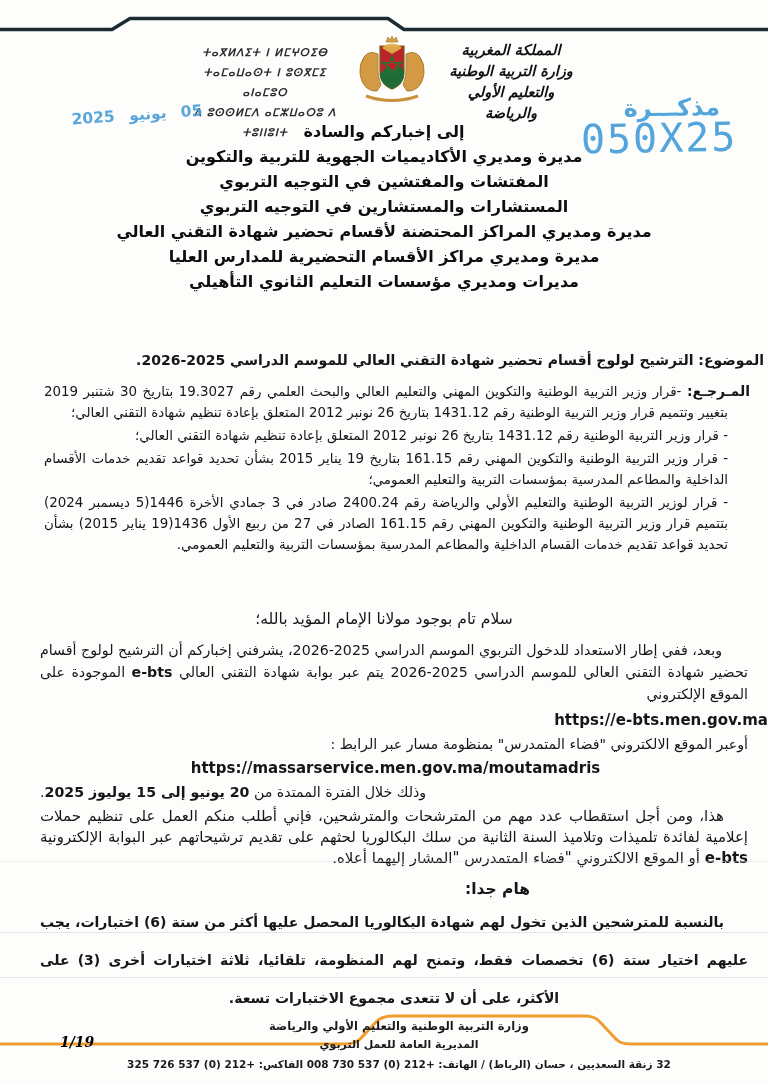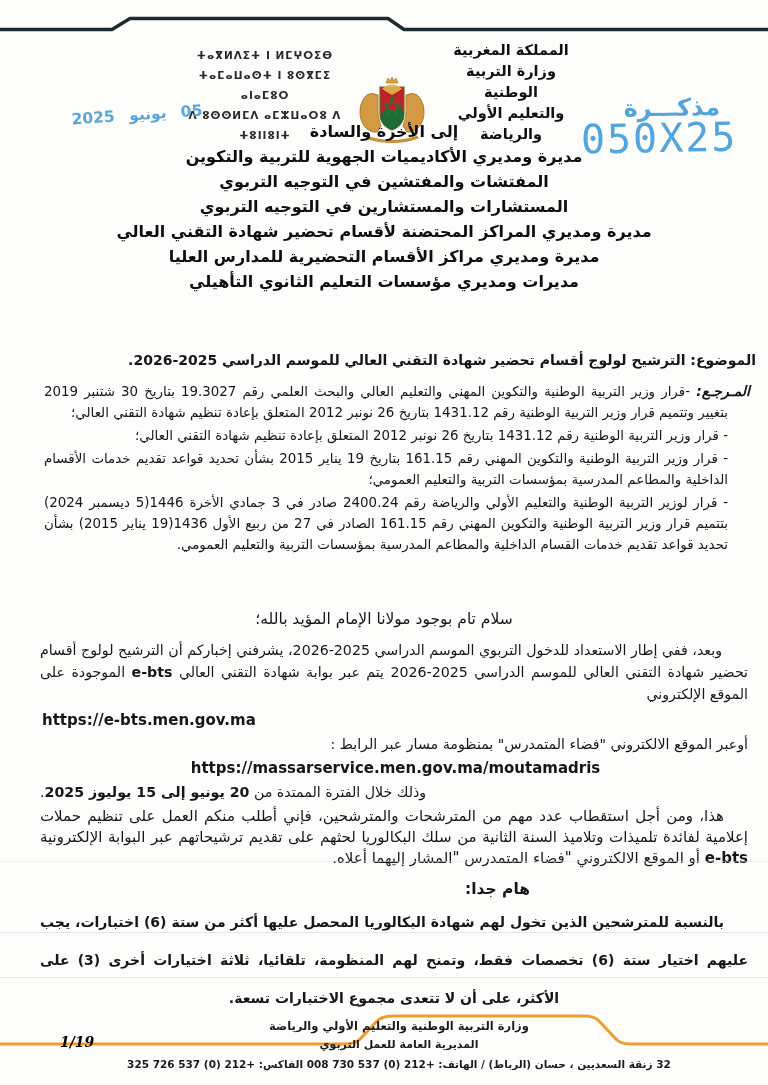--- a/index.html
+++ b/index.html
@@ -3,46 +3,46 @@
 <meta charset="utf-8">
 <style>
   html,body{margin:0;padding:0;background:#ffffff;}
   .page{
     position:relative;width:768px;height:1085px;background:#fdfdfc;overflow:hidden;
     direction:rtl;font-family:"DejaVu Sans","Liberation Sans",sans-serif;color:#161616;
   }
   svg{display:block;}
   .abs{position:absolute;}
   
-  .header-cluster{position:absolute;top:34px;left:186px;width:396px;display:flex;direction:ltr;align-items:flex-end;}
+  .header-cluster{position:absolute;top:34px;left:186px;width:396px;display:flex;direction:ltr;align-items:flex-start;font-style:italic;}
   .tifinagh{width:158px;text-align:center;direction:ltr;font-size:10.5px;line-height:20px;
     letter-spacing:1px;color:#2a2a2a;font-weight:bold;padding-top:8px;}
   .coat{width:84px;height:70px;margin:0 6px;}
   .ministry-ar{width:142px;text-align:center;font-size:14.5px;font-weight:bold;line-height:21px;
     color:#101010;direction:rtl;padding-top:6px;}
   
   .date-stamp{position:absolute;top:106px;left:52px;width:170px;color:#4c9fd7;font-size:15.5px;
     font-weight:bold;transform:rotate(-4deg);text-align:center;word-spacing:9px;opacity:.92;}
   .memo-stamp{position:absolute;top:94px;left:556px;width:206px;text-align:center;color:#4aa0da;opacity:.94;transform:rotate(-1deg);}
   .memo-title{font-size:24px;font-weight:bold;letter-spacing:1px;padding-left:26px;}
   .memo-num{font-family:"DejaVu Sans Mono","Liberation Mono",monospace;font-size:40px;line-height:40px;
     letter-spacing:2px;direction:ltr;margin-top:-4px;}
   
   .addressees{position:absolute;top:119px;left:60px;right:60px;text-align:center;font-weight:bold;
     font-size:16px;line-height:25px;color:#0e0e0e;}
   
-  .subject{position:absolute;top:352px;right:12px;left:38px;font-size:14px;font-weight:bold;text-align:right;}
+  .subject{position:absolute;top:352px;right:4px;left:38px;font-size:14px;font-weight:bold;text-align:right;}
   .references{position:absolute;top:381px;right:40px;left:44px;font-size:13.4px;line-height:21px;text-align:justify;}
   .references p{margin:0 0 2px 0;}
-  .ref-label{font-weight:bold;font-size:14px;margin-right:-22px;letter-spacing:0px;font-style:italic;}
+  .ref-label{font-weight:bold;font-size:14px;margin-right:-22px;letter-spacing:0px;}
   
   .greeting{position:absolute;top:610px;left:0;right:0;text-align:center;font-weight:normal;font-size:15.5px;}
   .para1{position:absolute;top:639px;right:20px;left:40px;font-size:14.2px;line-height:22px;
     text-align:justify;text-indent:26px;}
-  .url1{position:absolute;top:711px;left:0;right:0;text-align:left;font-weight:bold;
+  .url1{position:absolute;top:711px;left:0;right:0;text-align:right;font-weight:bold;
     font-size:15px;direction:ltr;font-family:"DejaVu Sans","Liberation Sans",sans-serif;padding-left:42px;}
   .massar-line{position:absolute;top:736px;right:20px;left:40px;text-align:right;font-size:14.2px;}
   .url2{position:absolute;top:759px;left:0;right:0;text-align:center;font-weight:bold;font-size:15px;direction:ltr;padding-left:23px;}
   .period-line{position:absolute;top:784px;right:20px;left:40px;text-align:left;font-size:14.2px;}
   .para2{position:absolute;top:806px;right:20px;left:40px;font-size:15px;line-height:21px;
     text-align:justify;text-indent:24px;}
   .important-label{position:absolute;top:880px;right:238px;font-weight:bold;font-size:15.5px;text-align:right;}
   .para3{position:absolute;top:903px;right:20px;left:40px;font-size:14px;font-weight:bold;
     line-height:38px;text-align:justify;text-align-last:center;text-indent:24px;}
   .ltr-inline{direction:ltr;unicode-bidi:embed;font-weight:bold;}
@@ -93,21 +93,21 @@
   </div>
 
   <div class="date-stamp">05 يونيو 2025</div>
 
   <div class="memo-stamp">
     <div class="memo-title">مذكـــرة</div>
     <div class="memo-num">050X25</div>
   </div>
 
   <div class="addressees">
-    <div>إلى الأخرة والسادة</div>
+    <div>إلى إخباركم والسادة</div>
     <div>مديرة ومديري الأكاديميات الجهوية للتربية والتكوين</div>
     <div>المفتشات والمفتشين في التوجيه التربوي</div>
     <div>المستشارات والمستشارين في التوجيه التربوي</div>
     <div>مديرة ومديري المراكز المحتضنة لأقسام تحضير شهادة التقني العالي</div>
     <div>مديرة ومديري مراكز الأقسام التحضيرية للمدارس العليا</div>
     <div>مديرات ومديري مؤسسات التعليم الثانوي التأهيلي</div>
   </div>
 
   <div class="subject"><span>الموضوع:</span><span> الترشيح لولوج أقسام تحضير شهادة التقني العالي للموسم الدراسي 2025-2026.</span></div>
 

